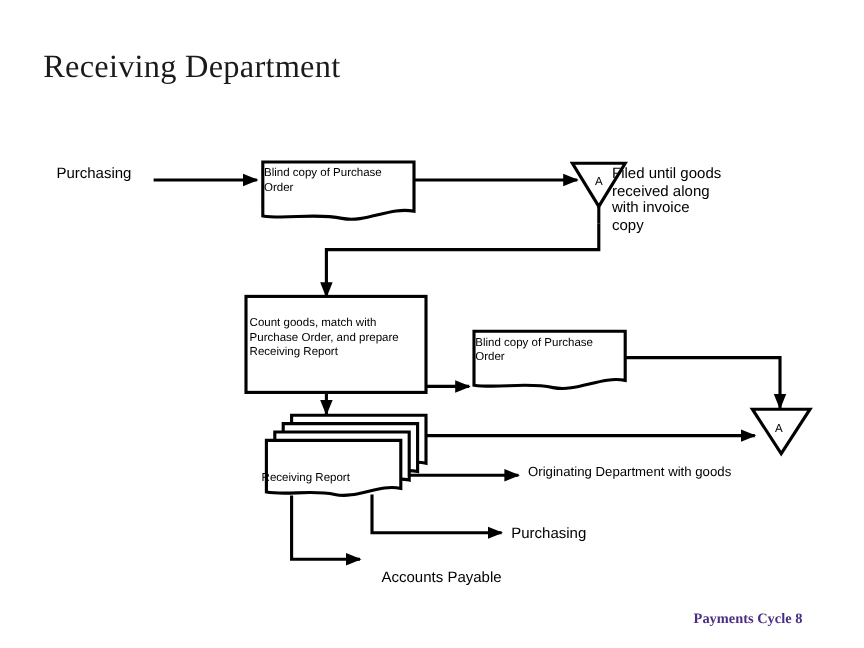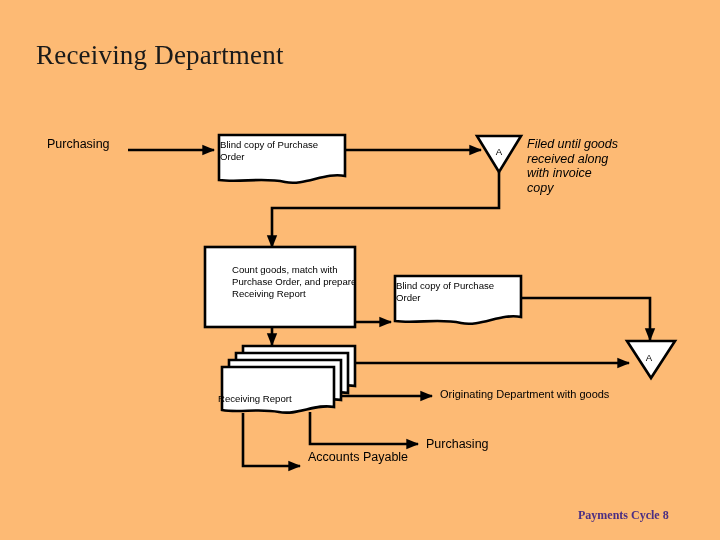--- a/index.html
+++ b/index.html
@@ -12,21 +12,21 @@
     background: #FBFBCE;
     font-family: "Liberation Sans", sans-serif;
     overflow: hidden;
     position: relative;
   }
   #slide {
     position: absolute;
     left: 0; top: 0;
     width: 720px;
     height: 540px;
-    background: #fdba74;
+    background: #ffffff;
   }
   #title {
     position: absolute;
     left: 36px;
     top: 40px;
     font-family: "Liberation Serif", serif;
     font-size: 27px;
     color: #1A1A1A;
     letter-spacing: 0.2px;
     white-space: nowrap;
@@ -43,36 +43,36 @@
     text-align: center;
   }
   .lbl {
     position: absolute;
     font-family: "Liberation Sans", sans-serif;
     color: #000;
     line-height: 1.17;
     white-space: pre-line;
   }
   #lbl-purchasing-left { left: 47px; top: 137px; font-size: 12.5px; }
-  #lbl-filed  { left: 527px; top: 137px; font-size: 12.5px; width: 92px; font-style: italic; }
+  #lbl-filed  { left: 510px; top: 137px; font-size: 12.5px; width: 92px; }
   #lbl-orig   { left: 440px; top: 388px; font-size: 11px; width: 170px; }
   #lbl-purchasing-2 { left: 426px; top: 437px; font-size: 12.5px; }
-  #lbl-ap     { left: 308px; top: 450px; font-size: 12.5px; width: 110px; }
+  #lbl-ap     { left: 308px; top: 474px; font-size: 12.5px; width: 110px; text-align: right; }
 
   .shape-text {
     position: absolute;
     text-align: left;
     font-size: 9.6px;
     color: #000;
     line-height: 1.26;
     white-space: pre-line;
     pointer-events: none;
   }
   #txt-doc1 { left: 220px; top: 139px; width: 124px; }
-  #txt-proc { left: 208px; top: 264px; width: 144px; margin-left: 24px; }
+  #txt-proc { left: 208px; top: 264px; width: 144px; }
   #txt-doc2 { left: 396px; top: 280px; width: 122px; }
   #txt-stack { left: 218px; top: 393px; width: 112px; }
   .tri-letter {
     position: absolute;
     font-size: 9.6px;
     color: #000;
     text-align: center;
     pointer-events: none;
   }
   #tri-a1 { left: 488px; top: 146px; width: 22px; }

